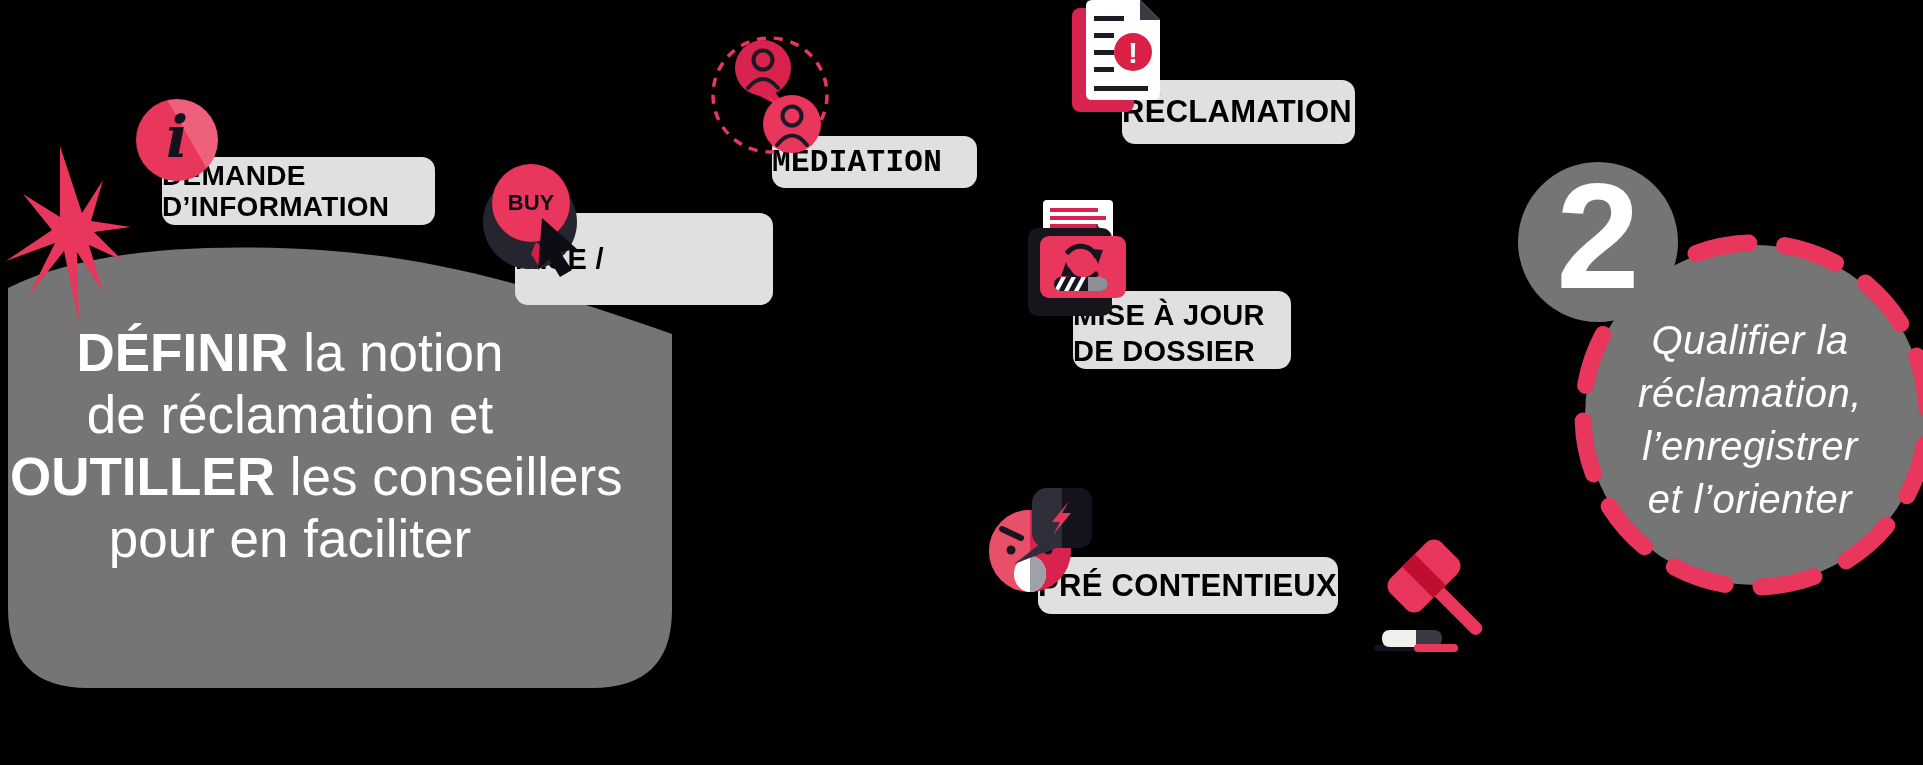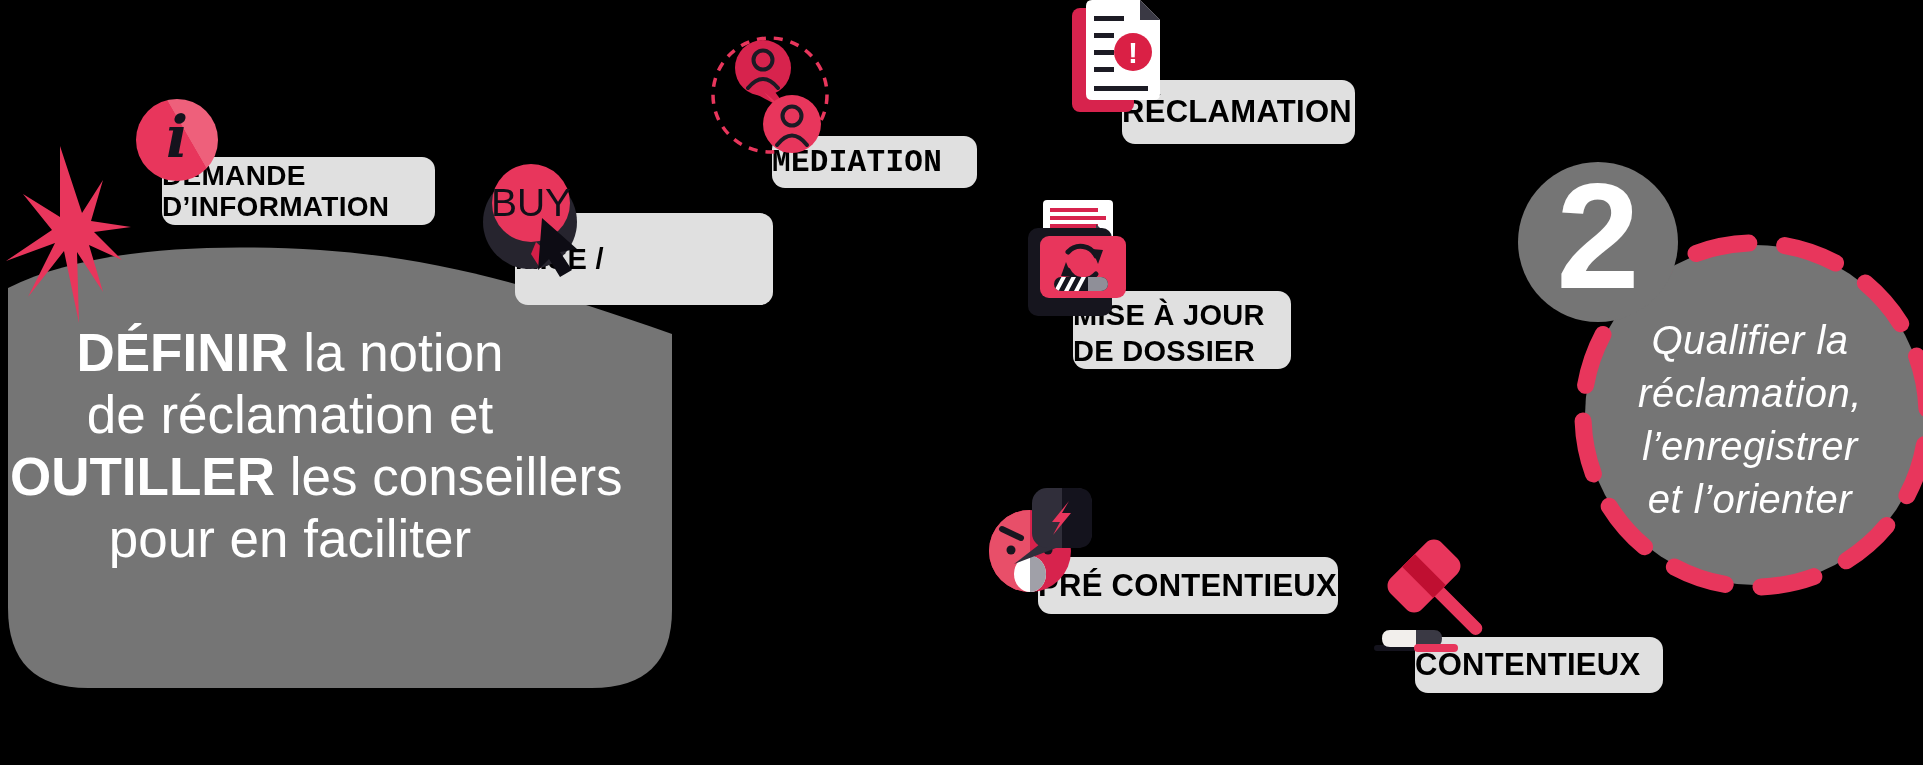--- a/index.html
+++ b/index.html
@@ -36,21 +36,21 @@
   .info-icon span{
     font-family:"DejaVu Serif",serif;font-style:italic;font-weight:800;
     font-size:58px;color:#14131d;transform:translateY(-3px);
   }
   
   .buy{position:absolute;left:480px;top:160px;width:112px;height:125px;}
   .buy .shadow{position:absolute;left:3px;top:15px;width:94px;height:94px;border-radius:50%;background:#26242e;}
   .buy .disc{position:absolute;left:12px;top:4px;width:78px;height:78px;border-radius:50%;background:#e8365c;}
   .buy .txt{
     position:absolute;left:12px;top:4px;width:78px;height:78px;display:flex;
-    align-items:center;justify-content:center;font-size:39px;font-weight:400;color:#101018;
+    align-items:center;justify-content:center;font-size:22px;font-weight:700;color:#101018;
   }
   .buy svg{position:absolute;left:0;top:0;}
   
   .big-circle{position:absolute;left:1585px;top:245px;width:340px;height:340px;border-radius:50%;background:#757575;}
   .num-circle{
     position:absolute;left:1518px;top:162px;width:160px;height:160px;border-radius:50%;
     background:#757575;display:flex;align-items:center;justify-content:center;
   }
   .num-circle span{font-size:150px;font-weight:800;color:#fff;transform:translateY(-6px);}
   .step-text{
@@ -87,23 +87,20 @@
   </div>
   <div class="label" id="label-reclamation">
     <div>RÉCLAMATION</div>
   </div>
   <div class="label" id="label-mise">
     <div>MISE À JOUR</div>
     <div>DE DOSSIER</div>
   </div>
   <div class="label" id="label-pre">
     <div>PRÉ CONTENTIEUX</div>
-  </div>
-  <div class="label" id="label-contentieux">
-    <div>CONTENTIEUX</div>
   </div>
 
   <div class="info-icon">
     <span>i</span>
   </div>
 
   <div class="buy">
     <div class="shadow"></div>
     <div class="disc"></div>
     <div class="txt">BUY</div>

